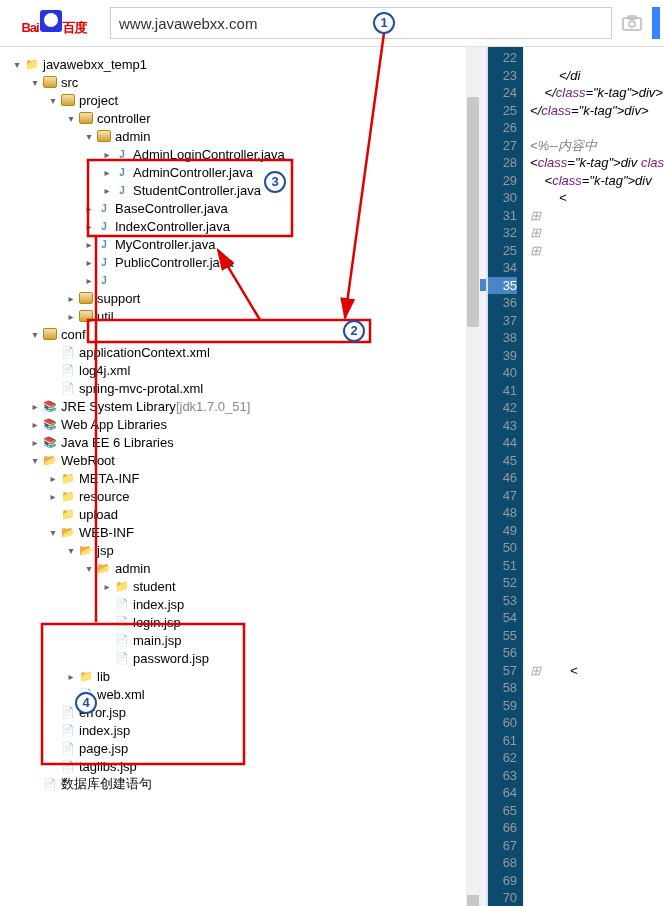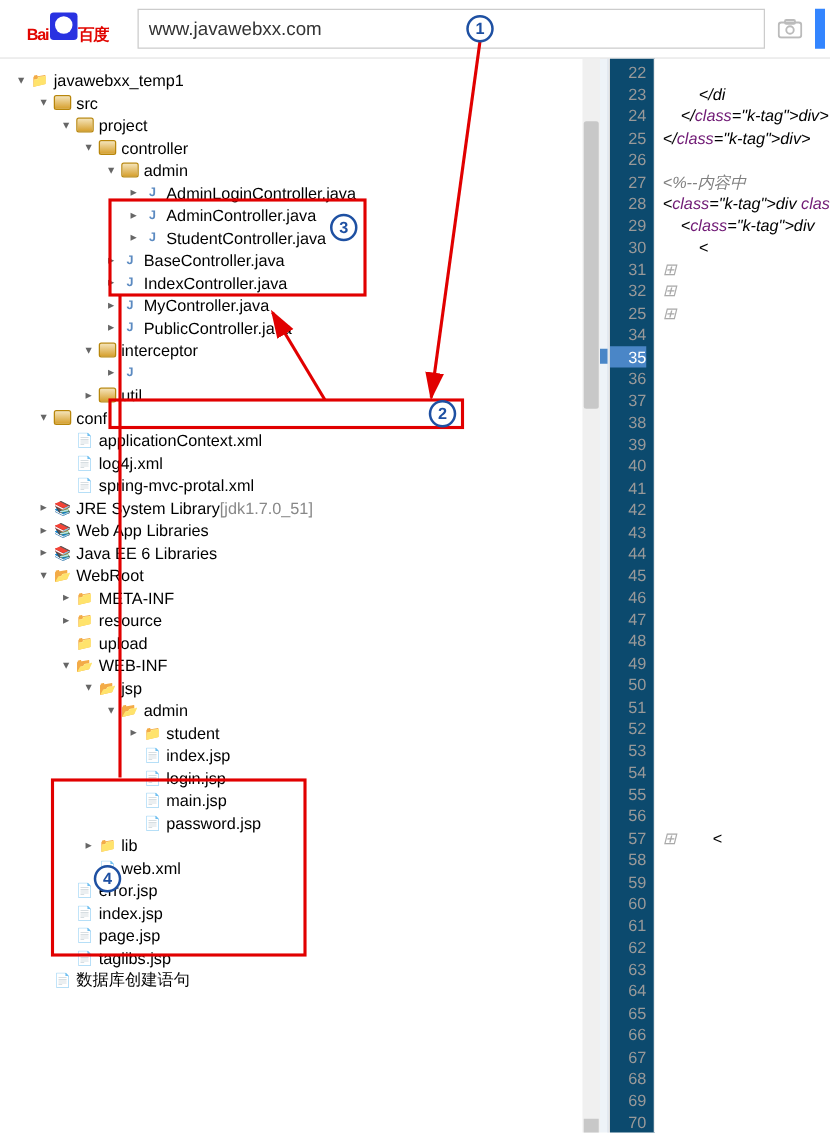--- a/index.html
+++ b/index.html
@@ -151,31 +151,31 @@
           <span class="icon i-java"></span>
           <span class="label">MyController.java</span>
         </li>
         <li class="tree-row">
           <span class="indent" style="width:82px"></span>
           <span class="caret closed"></span>
           <span class="icon i-java"></span>
           <span class="label">PublicController.java</span>
         </li>
         <li class="tree-row">
-          <span class="indent" style="width:64px"></span>
-          <span class="caret open"></span>
-          <span class="icon">
-            <span class="i-pkg"></span>
-          </span>
-          <span class="label">interceptor</span>
-        </li>
-        <li class="tree-row">
-          <span class="indent" style="width:82px"></span>
-          <span class="caret closed"></span>
-          <span class="icon i-java"></span>
+          <span class="indent" style="width:82px"></span>
+          <span class="caret closed"></span>
+          <span class="icon i-java"></span>
+        </li>
+        <li class="tree-row">
+          <span class="indent" style="width:64px"></span>
+          <span class="caret closed"></span>
+          <span class="icon">
+            <span class="i-pkg"></span>
+          </span>
+          <span class="label">support</span>
         </li>
         <li class="tree-row">
           <span class="indent" style="width:64px"></span>
           <span class="caret closed"></span>
           <span class="icon">
             <span class="i-pkg"></span>
           </span>
           <span class="label">util</span>
         </li>
         <li class="tree-row">

